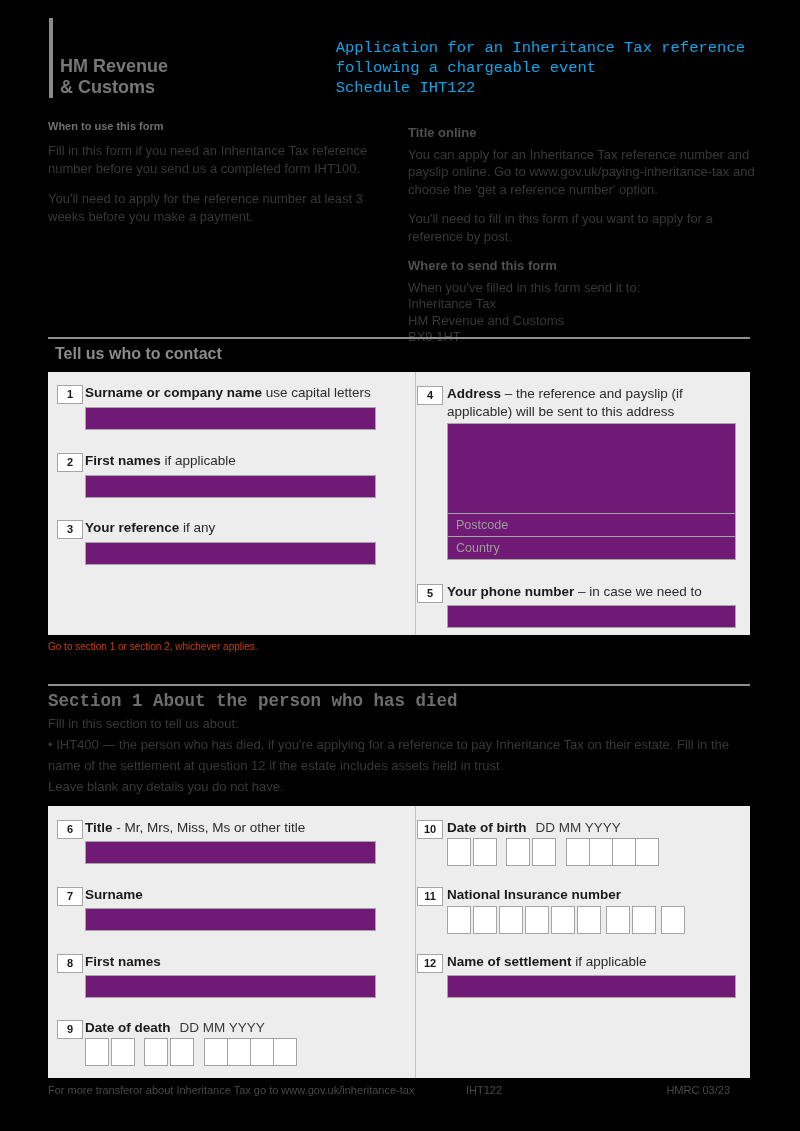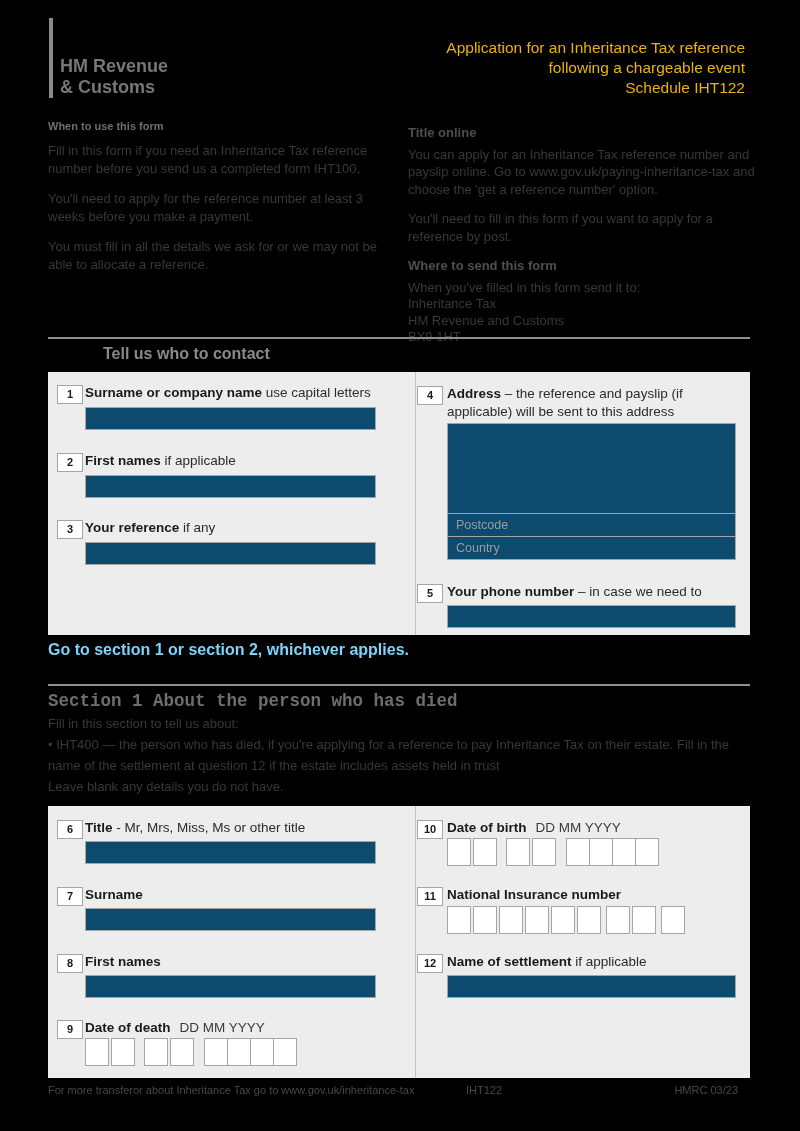--- a/index.html
+++ b/index.html
@@ -6,66 +6,66 @@
   .page{position:relative;width:800px;height:1131px;background:#000;
         font-family:"Liberation Sans",sans-serif;overflow:hidden;}
 
   
   .logo{position:absolute;left:49px;top:18px;}
   .logo-bar{position:absolute;left:0;top:0;width:4px;height:80px;background:#8a8a8a;}
   .logo-text{position:absolute;left:11px;top:38px;font-weight:bold;font-size:18px;
              color:#777;line-height:21px;white-space:nowrap;}
 
   
-  .doc-title{position:absolute;right:55px;top:38px;text-align:right;font-size:15.5px;
-             color:#eab308;line-height:20px;}
+  .doc-title{position:absolute;right:55px;top:38px;font-size:15.5px;
+             color:#0ea5e9;line-height:20px;font-family:Liberation Mono, monospace;}
 
   
   .when{position:absolute;left:48px;top:120px;width:348px;}
   .h1{font-size:11px;font-weight:bold;color:#6e6e6e;margin:0 0 10px 0;}
   .body-p{font-size:13px;color:#383838;line-height:17.5px;margin:0 0 13px 0;}
   .right-info{position:absolute;left:408px;top:124px;width:347px;font-size:13px;
               color:#383838;line-height:17.5px;}
   .h3{font-weight:bold;color:#4f4f4f;font-size:13px;margin:0 0 4px 0;}
   .right-info p{margin:0 0 12px 0;}
   .addr div{line-height:16.5px;}
 
   
   .bar{position:absolute;left:48px;width:702px;}
   .rule{height:2px;background:#8f8f8f;}
-  .bar1-text{font-size:16px;font-weight:bold;color:#8a8a8a;padding:6px 0 0 7px;margin-left:48px;}
+  .bar1-text{font-size:16px;font-weight:bold;color:#8a8a8a;padding:6px 0 0 7px;}
   .bar2-text{font-size:17.5px;font-weight:bold;color:#6e6e6e;padding:5px 0 0 0;}
 
   
   .panel{position:absolute;left:48px;width:702px;background:#ededed;}
   .panel1{top:372px;height:263px;}
   .panel2{top:806px;height:272px;}
   .vdiv{position:absolute;left:367px;top:0;bottom:0;width:1px;background:#c2c2c2;}
 
   .qnum{position:absolute;width:24px;height:17px;background:#fff;border:1px solid #a5a5a5;
         font-size:11px;font-weight:bold;color:#1a1a1a;text-align:center;line-height:17px;}
   .qlabel{position:absolute;font-size:13.5px;color:#1a1a1a;line-height:18px;}
   .qlabel .b{font-weight:bold;}
   .qlabel .r{font-weight:normal;color:#2b2b2b;}
   .qlabel .dd{font-weight:normal;color:#3a3a3a;margin-left:9px;}
-  .input{position:absolute;background:#0c4a6e;border:1px solid #a5a5a5;box-sizing:border-box;}
+  .input{position:absolute;background:#701a75;border:1px solid #a5a5a5;box-sizing:border-box;}
   .ph{font-size:12.5px;color:#9c9c9c;padding:4px 0 0 8px;}
   .cellrow{position:absolute;white-space:nowrap;}
   .cell{display:inline-block;width:22px;height:26px;background:#fff;border:1px solid #a5a5a5;
         vertical-align:top;}
 
-  .note{position:absolute;left:48px;top:641px;font-size:16px;color:#7dd3fc;font-weight:bold;}
+  .note{position:absolute;left:48px;top:641px;font-size:10px;color:#c2410c;}
   .sec1-intro{position:absolute;left:48px;top:713px;width:708px;font-size:13px;
               color:#383838;line-height:21px;}
   .sec1-intro div{margin:0;}
 
   .footer{position:absolute;left:48px;top:1084px;width:702px;font-size:11px;color:#484848;}
   .footer .fl{position:absolute;left:0;top:0;}
   .footer .fc{position:absolute;left:418px;top:0;}
-  .footer .fr{position:absolute;right:12px;top:0;}
+  .footer .fr{position:absolute;right:20px;top:0;}
 </style>
 </head>
 <body>
 
 <div class="page">
 
   <div class="logo">
     <div class="logo-bar"></div>
     <div class="logo-text">
       <div>HM Revenue</div>
@@ -76,21 +76,20 @@
   <div class="doc-title">
     <div>Application for an Inheritance Tax reference</div>
     <div>following a chargeable event</div>
     <div>Schedule IHT122</div>
   </div>
 
   <div class="when">
     <div class="h1">When to use this form</div>
     <p class="body-p">Fill in this form if you need an Inheritance Tax reference number before you send us a completed form IHT100.</p>
     <p class="body-p">You'll need to apply for the reference number at least 3 weeks before you make a payment.</p>
-    <p class="body-p">You must fill in all the details we ask for or we may not be able to allocate a reference.</p>
   </div>
 
   <div class="right-info">
     <div class="h3">Title online</div>
     <p>You can apply for an Inheritance Tax reference number and payslip online. Go to www.gov.uk/paying-inheritance-tax and choose the 'get a reference number' option.</p>
     <p>You'll need to fill in this form if you want to apply for a reference by post.</p>
     <div class="h3">Where to send this form</div>
     <div>When you've filled in this form send it to:</div>
     <div class="addr">
       <div>Inheritance Tax</div>

